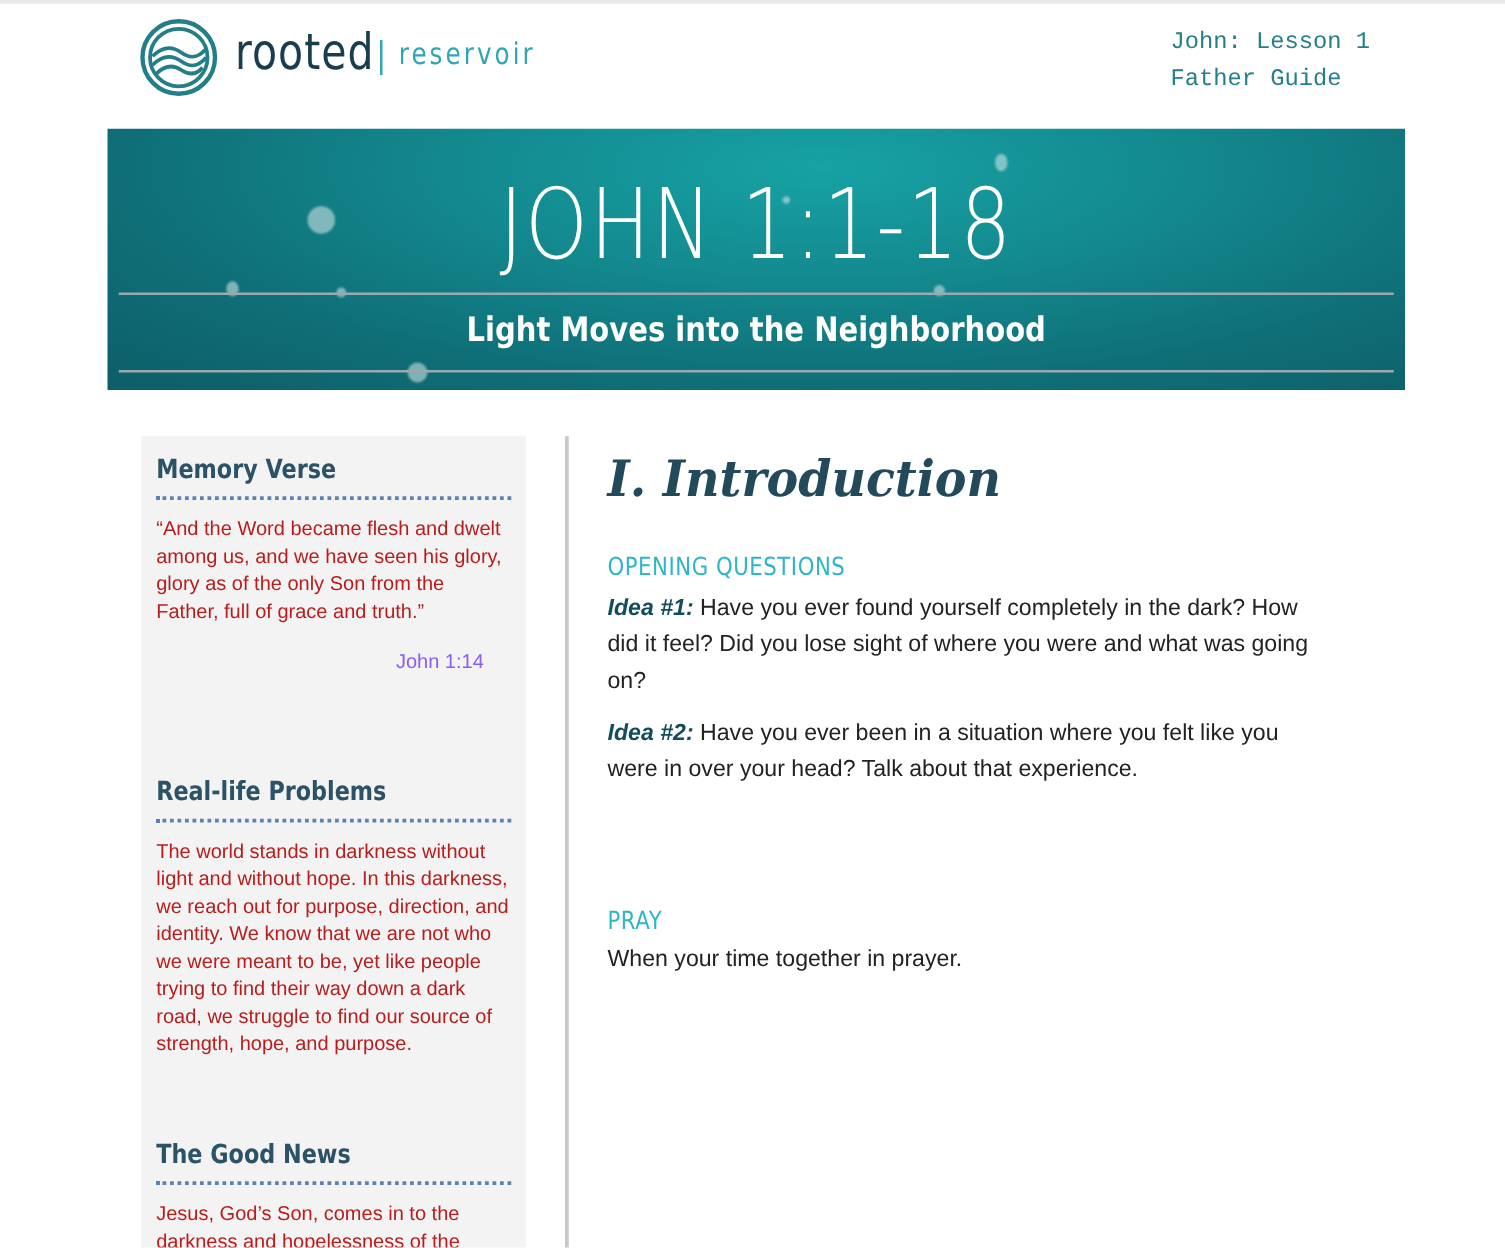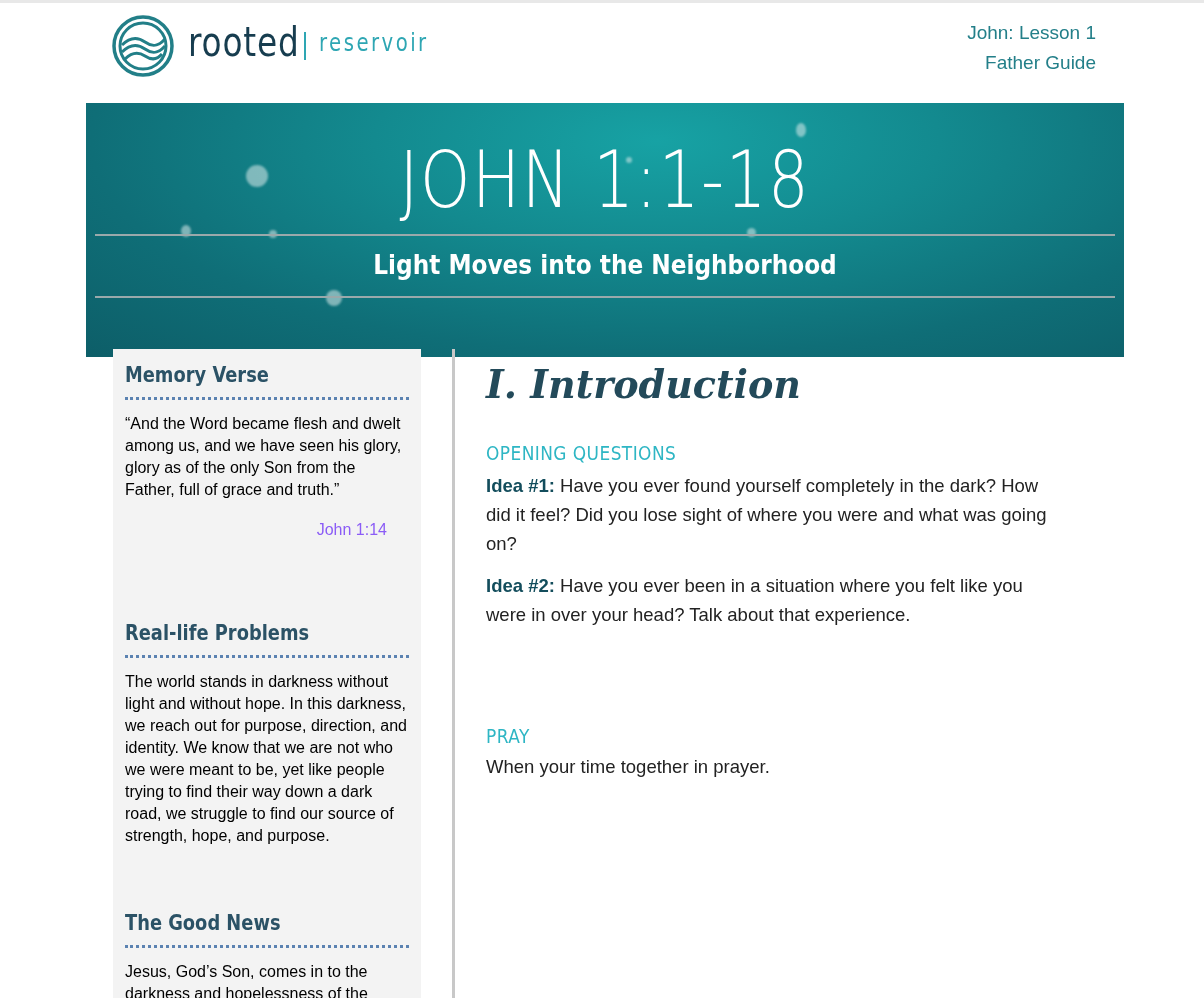--- a/index.html
+++ b/index.html
@@ -8,47 +8,47 @@
 
   .topbar { position: absolute; left: 0; top: 0; width: 1204px; height: 3px; background: #e8e8e8; }
 
   
   .logo { position: absolute; left: 112px; top: 15px; display: flex; align-items: center; }
   .logo-mark { width: 62px; height: 62px; }
   .logo-rooted { margin-left: 14px; font-family: "DejaVu Sans", sans-serif; font-size: 40px; color: #173d4f; letter-spacing: 1px; transform: scaleX(0.82); transform-origin: left center; font-weight: normal; line-height: 1; margin-top: -8px; }
   .logo-sep { position: absolute; left: 192px; top: 17px; width: 2px; height: 28px; background: #2ea6b3; }
   .logo-reservoir { position: absolute; left: 207px; top: 14px; font-family: "DejaVu Sans", sans-serif; font-size: 24px; color: #2ea6b3; letter-spacing: 3px; transform: scaleX(0.82); transform-origin: left center; white-space: nowrap; }
 
-  .doc-meta { position: absolute; right: 108px; top: 18px; text-align: right; color: #237f89; font-size: 19px; line-height: 30px; font-family: Liberation Sans, sans-serif; margin-left: 12px; }
+  .doc-meta { position: absolute; right: 108px; top: 18px; text-align: left; color: #237f89; font-size: 19px; line-height: 30px; font-family: Liberation Mono, monospace; margin-left: 12px; }
 
   
-  .banner { position: absolute; left: 86px; top: 103px; width: 1038px; height: 254px;
+  .banner { position: absolute; left: 86px; top: 103px; width: 1038px; height: 209px;
     background: radial-gradient(ellipse at 55% 15%, #17a2a4 0%, #138a8f 35%, #0f6e77 70%, #0d5e68 100%);
     overflow: hidden; }
   .bubble { position: absolute; border-radius: 50%; background: rgba(220,235,235,0.55); filter: blur(1px); }
   .banner-title { position: absolute; left: 0; width: 100%; top: 38px; text-align: center; color: #ffffff; font-family: "DejaVu Sans", sans-serif; font-weight: 200; font-size: 78px; letter-spacing: 2px; transform: scaleX(0.82); line-height: 1; }
   .banner-rule { position: absolute; left: 9px; width: 1020px; height: 2px; background: #9aa9ab; }
   .banner-sub { position: absolute; left: 0; width: 100%; top: 146px; text-align: center; color: #ffffff; font-family: "DejaVu Sans", sans-serif; font-size: 27px; font-weight: bold; transform: scaleX(0.86); }
 
   
   .sidebar { position: absolute; left: 113px; top: 349px; width: 308px; height: 660px; background: #f3f3f3; padding: 0 12px; }
   .side-section { position: absolute; left: 12px; width: 284px; }
   .side-heading { font-family: "DejaVu Sans", sans-serif; font-size: 21px; color: #2b5266; font-weight: bold; transform: scaleX(0.85); transform-origin: left center; white-space: nowrap; }
   .side-dots { margin-top: 10px; height: 3px; border-bottom: 3px dotted #5b82b1; width: 284px; }
-  .side-text { margin-top: 13px; font-size: 16px; line-height: 22px; color: #000000; }
+  .side-text { margin-top: 13px; font-size: 16px; line-height: 22px; color: #b91c1c; }
   .side-ref { text-align: right; margin-right: 22px; margin-top: 20px; font-size: 16px; color: #8b5cf6; }
 
   .divider-v { position: absolute; left: 452px; top: 349px; width: 3px; height: 660px; background: #c8c8c8; }
 
   
   .main { position: absolute; left: 486px; top: 360px; width: 580px; }
   .section-title { font-family: "DejaVu Serif", serif; font-style: italic; font-weight: bold; font-size: 40px; color: #234a5a; transform: scaleX(0.95); transform-origin: left center; white-space: nowrap; }
   .subhead { font-family: "DejaVu Sans", sans-serif; font-size: 20px; color: #2eb6c4; transform: scaleX(0.85); transform-origin: left center; white-space: nowrap; letter-spacing: 0.5px; }
   .para { font-size: 18.5px; line-height: 29px; color: #222; }
-  .idea-label { font-weight: bold; color: #134d5c; }
+  .idea-label { font-weight: bold; color: #134d5c; font-style: italic; }
 </style>
 </head>
 <body>
 
 <div class="topbar"></div>
 
 <div class="logo">
   <svg class="logo-mark" viewBox="0 0 62 62">
     <circle cx="31" cy="31" r="29" fill="none" stroke="#227f88" stroke-width="3.5"></circle>
     <circle cx="31" cy="31" r="23" fill="none" stroke="#227f88" stroke-width="3"></circle>

